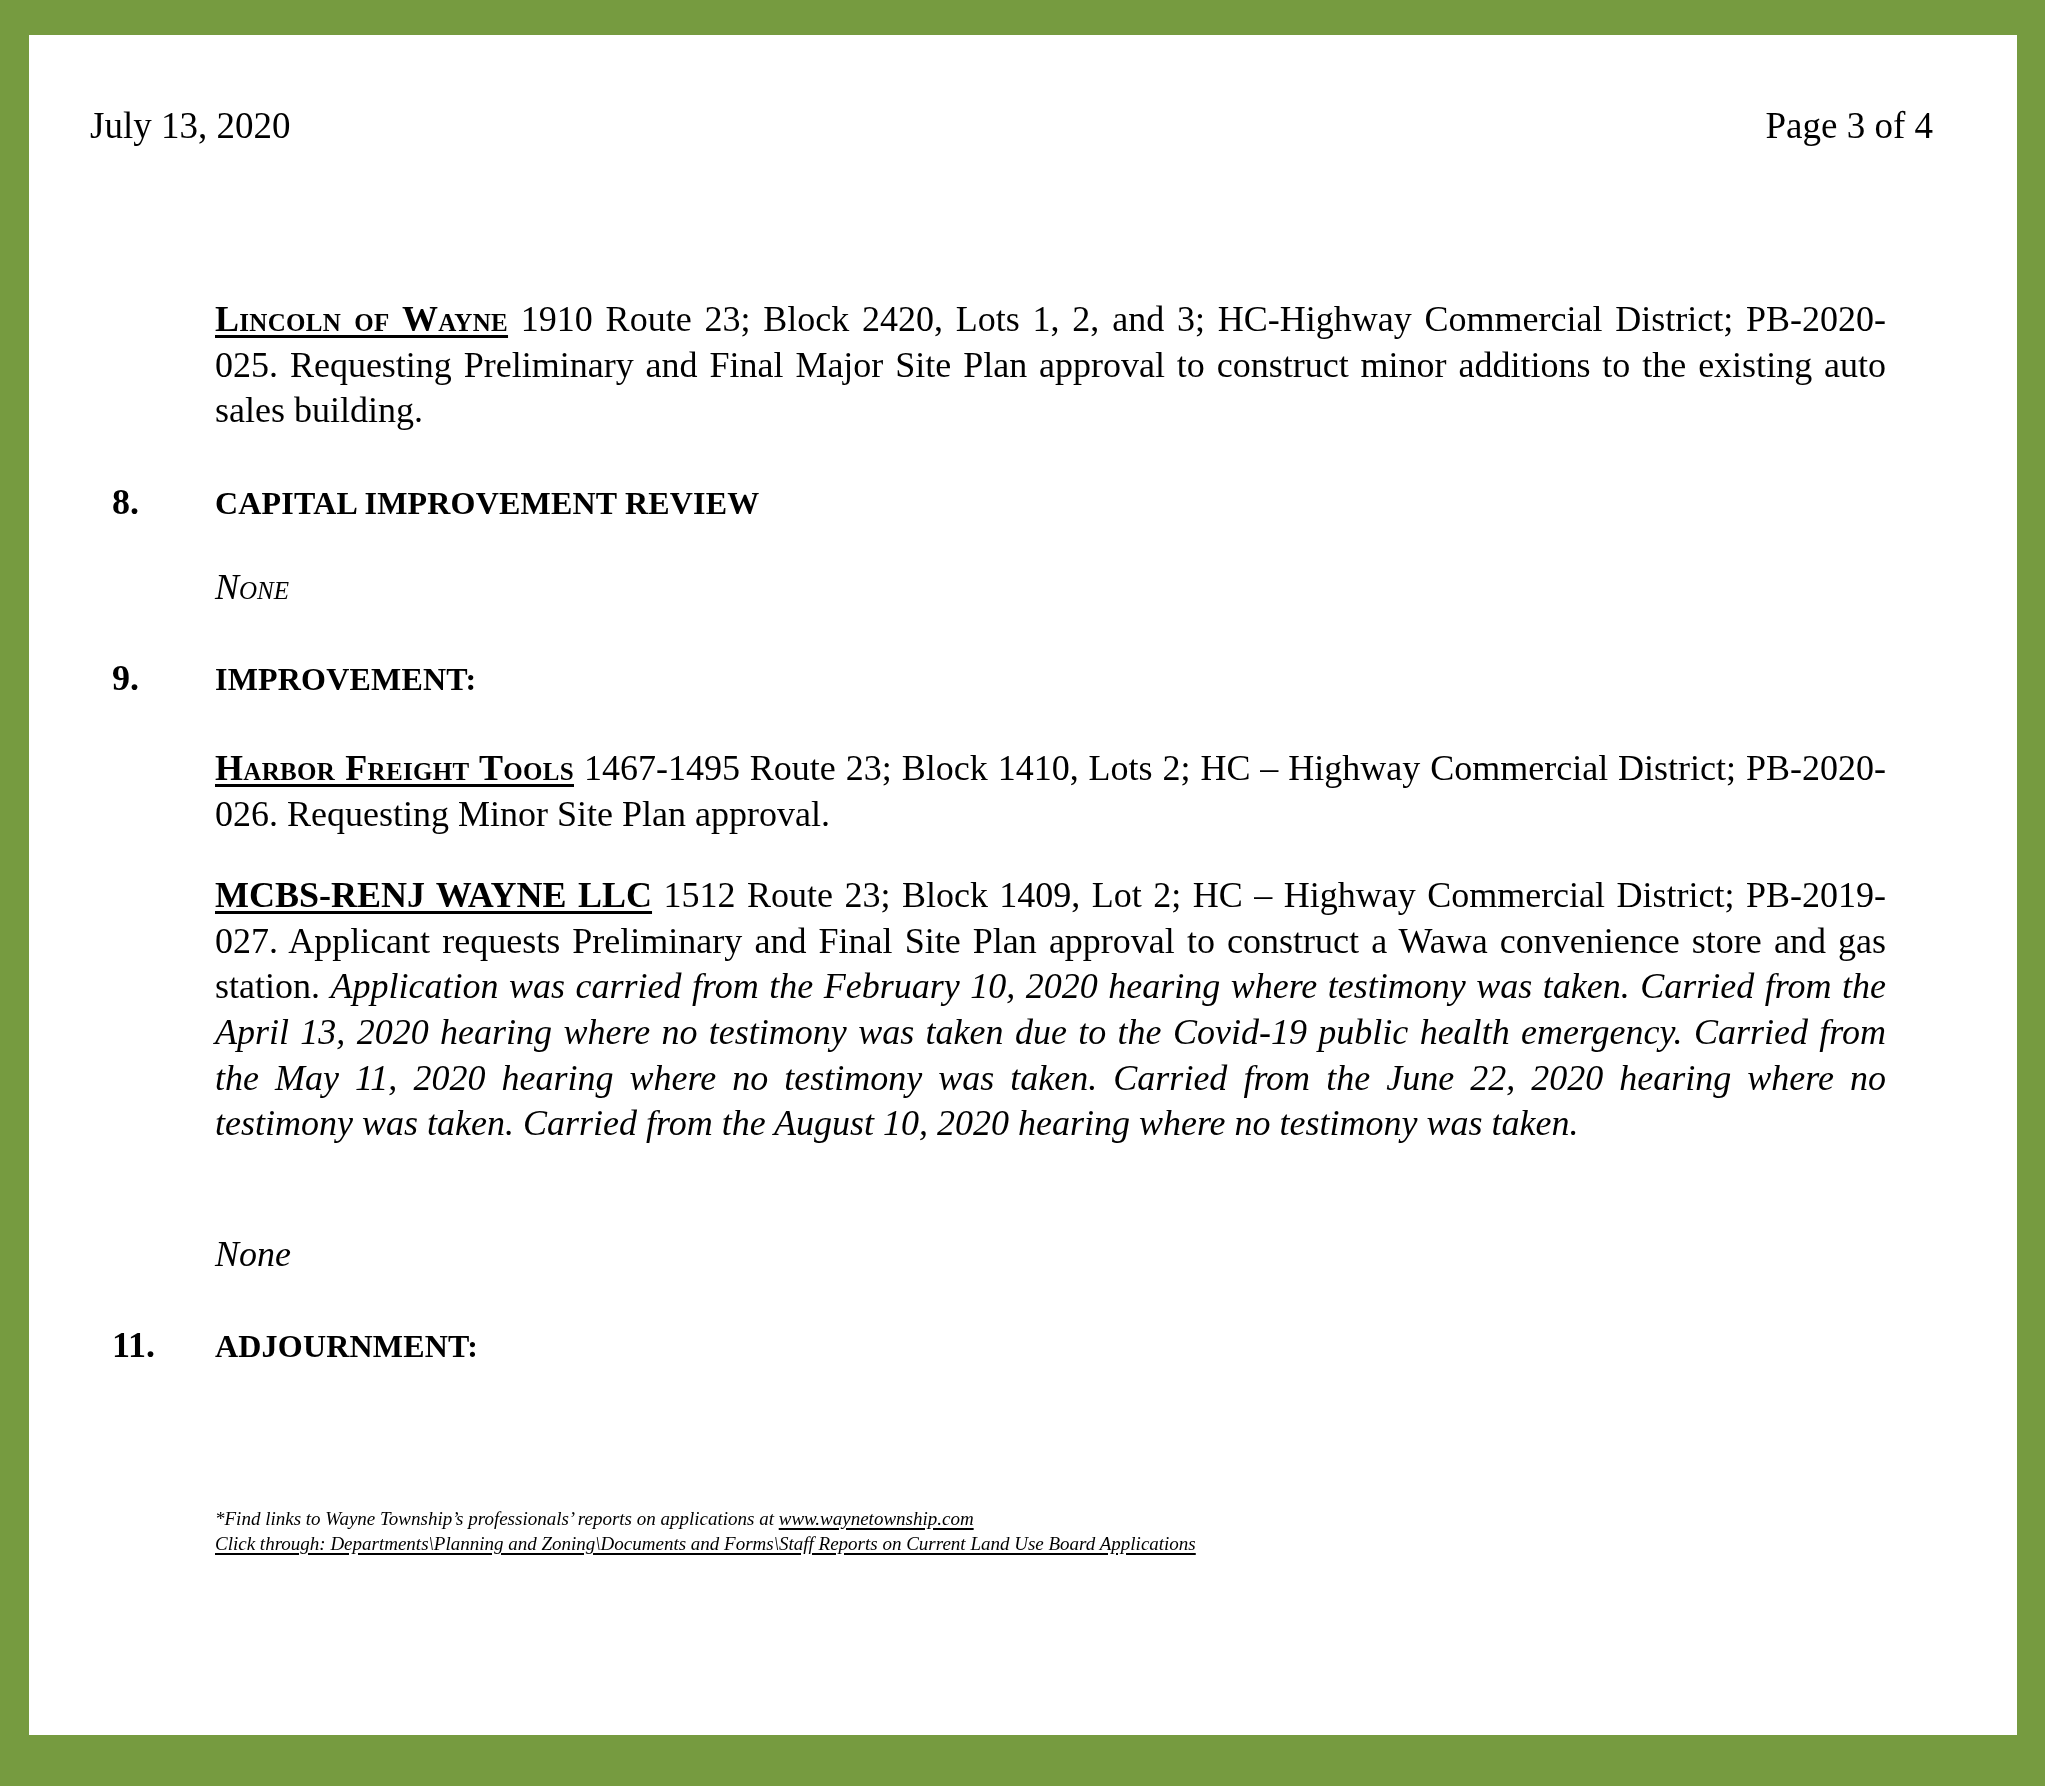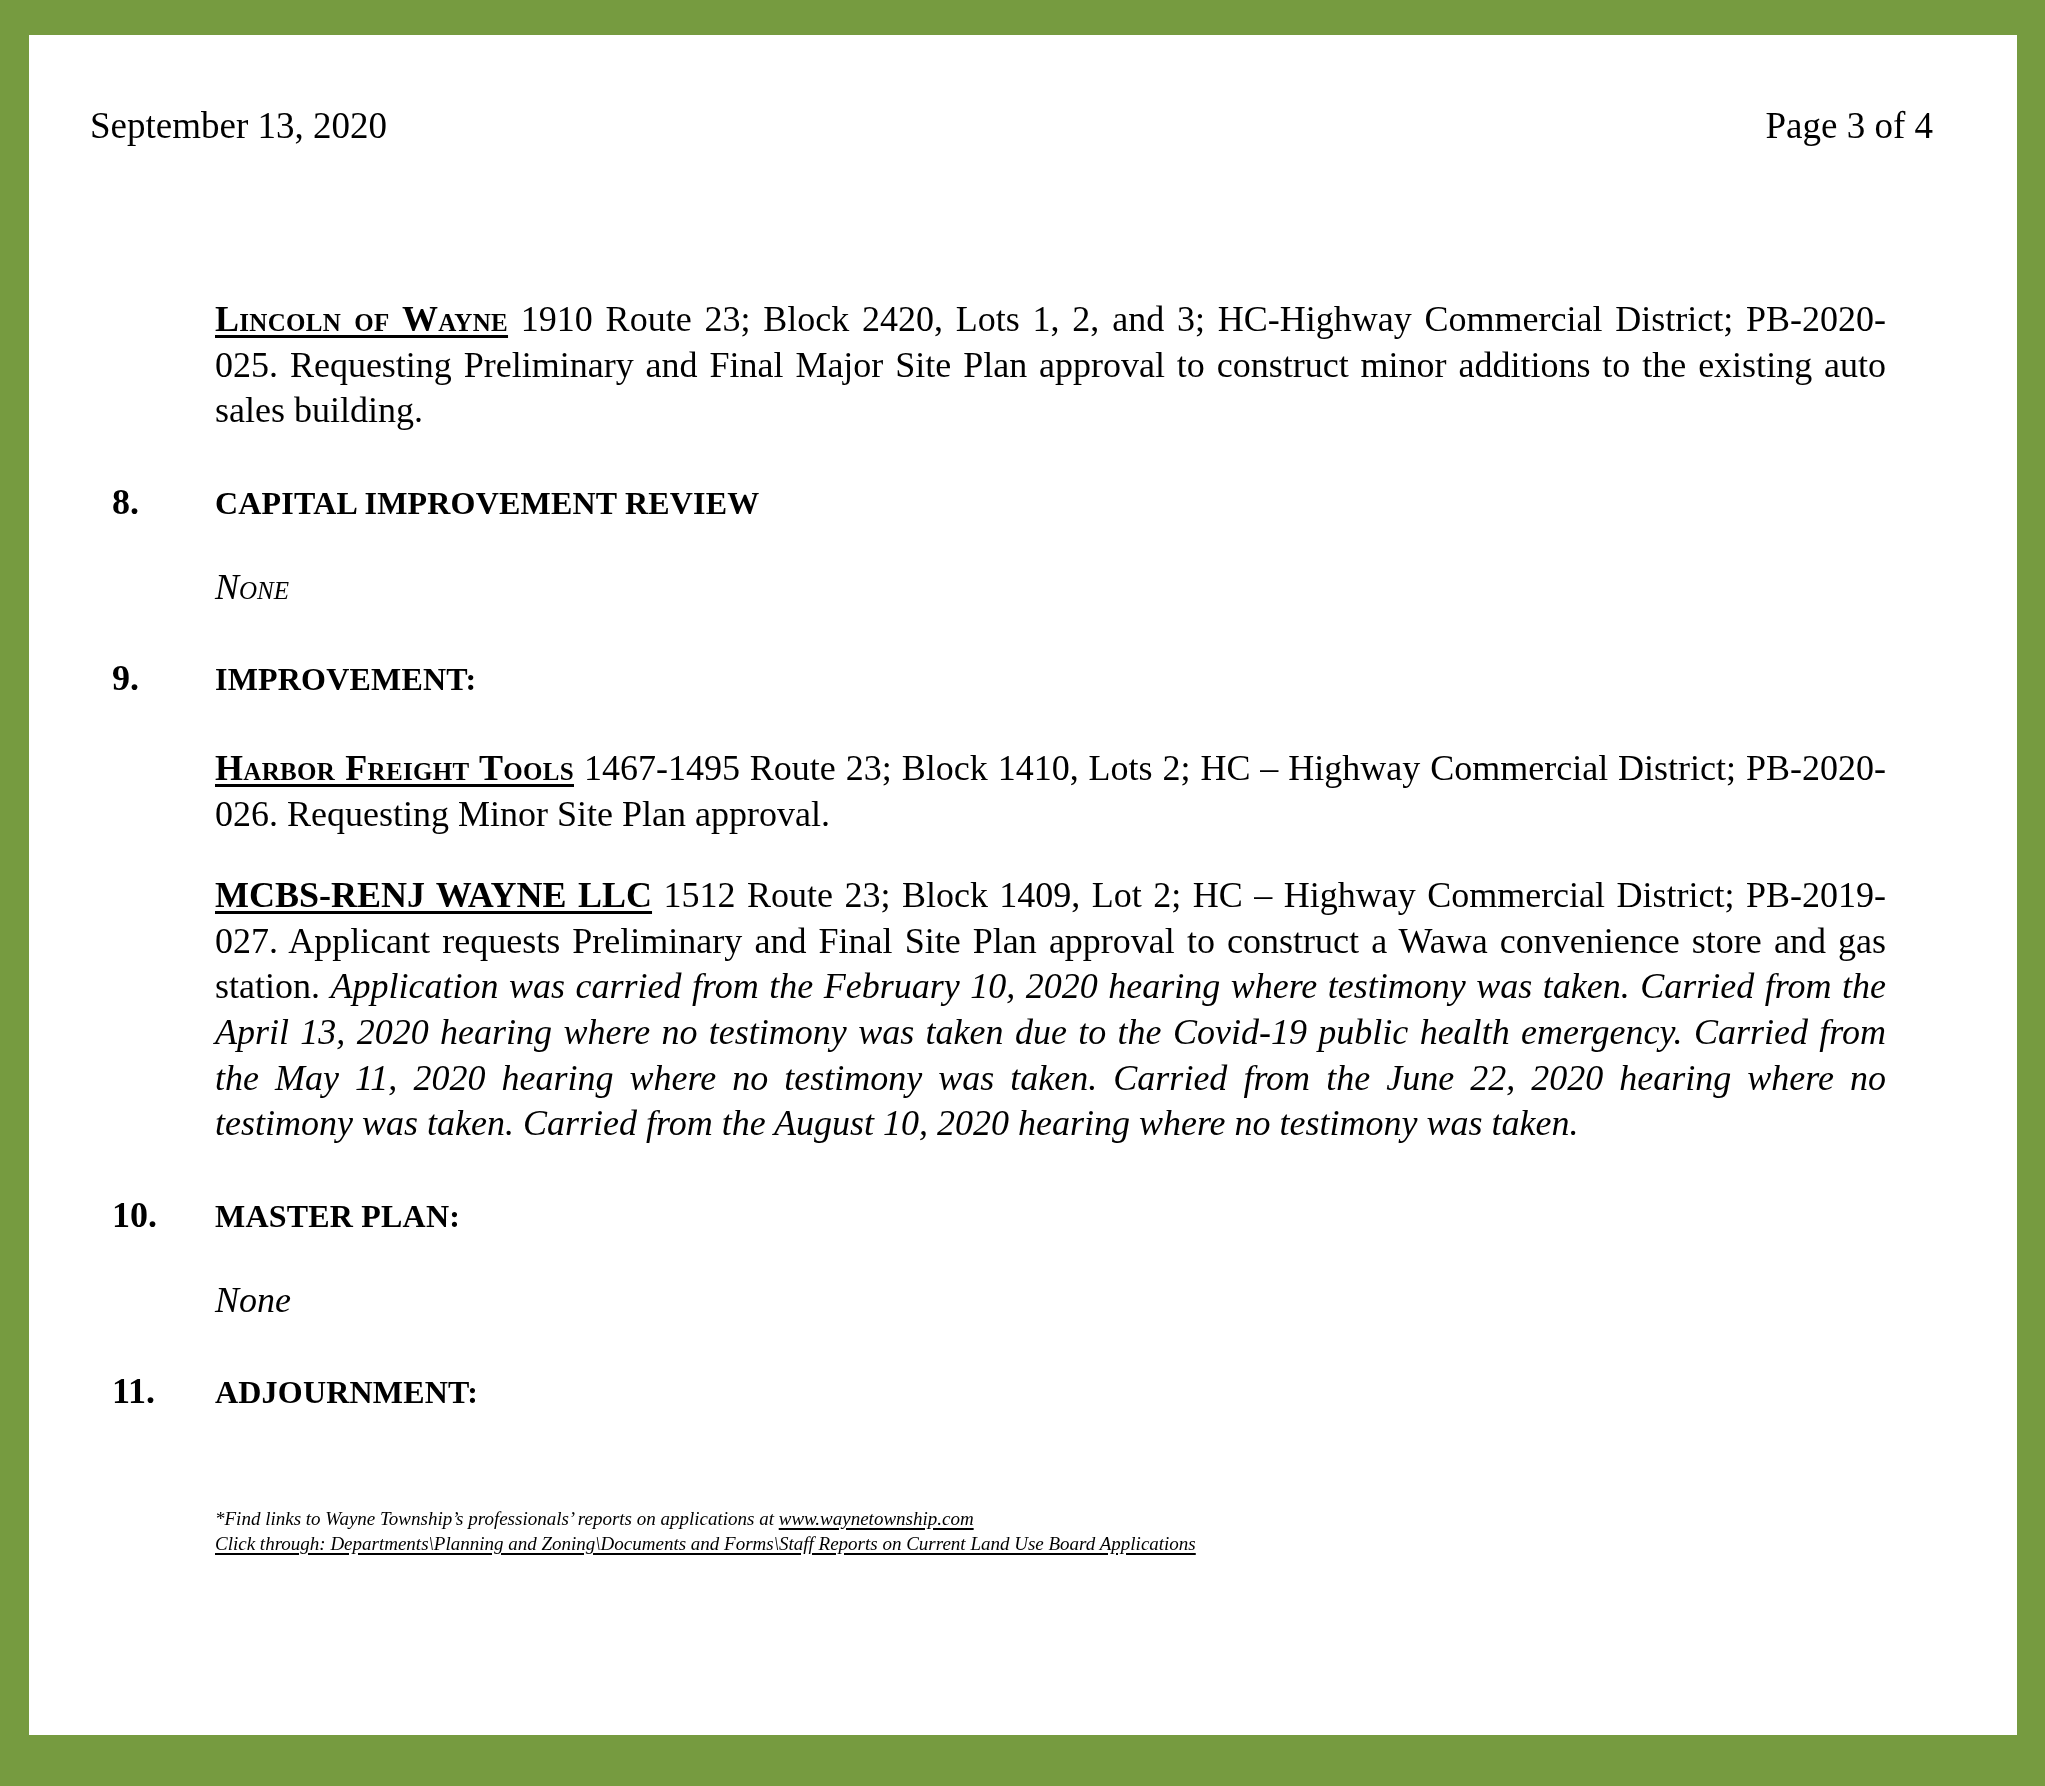--- a/index.html
+++ b/index.html
@@ -104,21 +104,21 @@
     font-style: italic;
   }
   #footnote .u { text-decoration: underline; text-underline-offset: 3.3px; text-decoration-thickness: 1.7px; }
 </style>
 </head>
 <body>
 
 <div id="page">
 
   <div id="header">
-    <span>September 13, 2020</span>
+    <span>July 13, 2020</span>
     <span>Page 3 of 4</span>
   </div>
 
   <div id="body">
 
     <p class="para"><span class="smallcaps-b">Lincoln of Wayne</span> <span>1910 Route 23; Block 2420, Lots 1, 2, and 3; HC-Highway Commercial District; PB-2020-025. Requesting Preliminary and Final Major Site Plan approval to construct minor additions to the existing auto sales building.</span></p>
 
     <div class="gap-lg"></div>
 
     <div class="numrow">
@@ -140,24 +140,20 @@
     <div class="gap-lg"></div>
 
     <p class="para"><span class="smallcaps-b">Harbor Freight Tools</span> <span>1467-1495 Route 23; Block 1410, Lots 2;  HC – Highway Commercial District; PB-2020-026. Requesting Minor Site Plan approval.</span></p>
 
     <div class="gap-sm"></div>
 
     <p class="para"><span class="caps-b-u">MCBS-RENJ WAYNE LLC</span> <span>1512 Route 23; Block 1409, Lot 2; HC – Highway Commercial District; PB-2019-027. Applicant requests Preliminary and Final Site Plan approval to construct a Wawa convenience store and gas station.</span> <em class="it">Application was carried from the February 10, 2020 hearing where testimony was taken. Carried from the April 13, 2020 hearing where no testimony was taken due to the Covid-19 public health emergency. Carried from the May 11, 2020 hearing where no testimony was taken. Carried from the June 22, 2020 hearing where no testimony was taken. Carried from the August 10, 2020 hearing where no testimony was taken.</em></p>
 
     <div class="gap-lg"></div>
 
-    <div class="numrow">
-      <span class="num">10.</span>
-      <span class="head">MASTER PLAN:</span>
-    </div>
 
     <div class="gap-md"></div>
 
     <div class="ind">None</div>
 
     <div class="gap-lg"></div>
 
     <div class="numrow">
       <span class="num">11.</span>
       <span class="head">ADJOURNMENT:</span>

